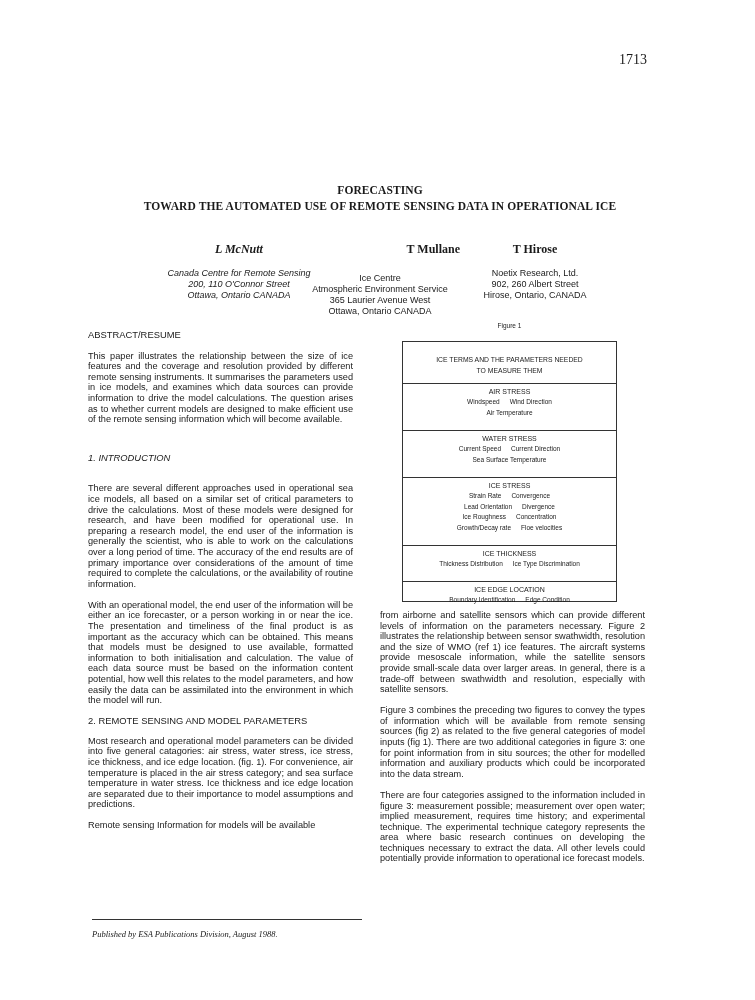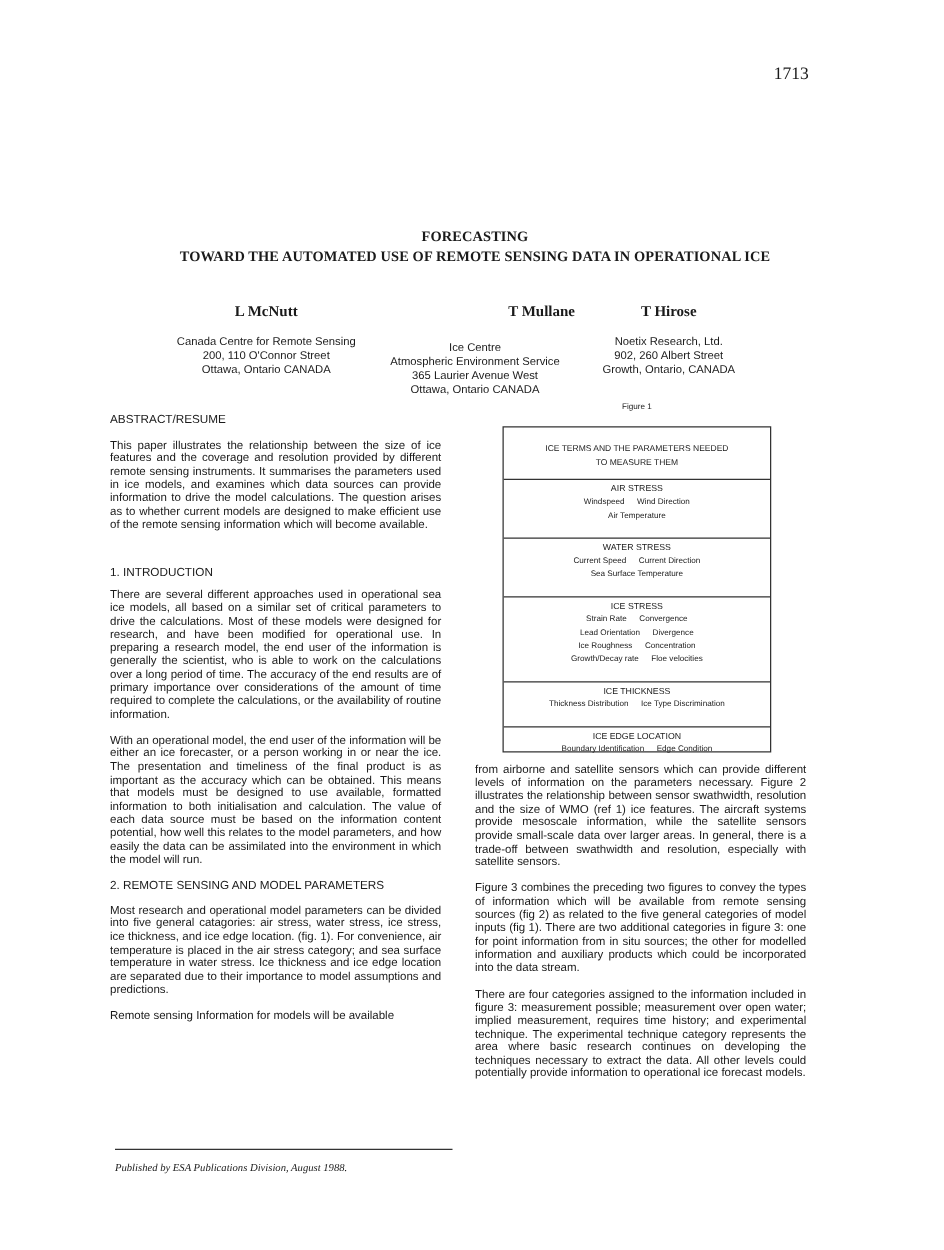--- a/index.html
+++ b/index.html
@@ -26,46 +26,46 @@
 </head>
 <body>
 
 <div class="abs pagenum">1713</div>
 
 <div class="abs title">
   <div>FORECASTING</div>
   <div>TOWARD THE AUTOMATED USE OF REMOTE SENSING DATA IN OPERATIONAL ICE</div>
 </div>
 
-<div class="abs author" style="left:108px; width:210px; top:244px;">
+<div class="abs author" style="left:134px; width:210px; top:244px;font-style:italic;">
   <span class="name">L McNutt</span>
   <span class="aff">Canada Centre for Remote Sensing</span>
   <span class="aff">200, 110 O'Connor Street</span>
   <span class="aff">Ottawa, Ontario CANADA</span>
 </div>
 
 <div class="abs author" style="left:300px; width:160px; top:244px;">
   <span class="name" style="margin-bottom:18px;text-align:right;">T Mullane</span>
   <span class="aff">Ice Centre</span>
   <span class="aff">Atmospheric Environment Service</span>
   <span class="aff">365 Laurier Avenue West</span>
   <span class="aff">Ottawa, Ontario CANADA</span>
 </div>
 
 <div class="abs author" style="left:455px; width:160px; top:244px;">
   <span class="name">T Hirose</span>
   <span class="aff">Noetix Research, Ltd.</span>
   <span class="aff">902, 260 Albert Street</span>
-  <span class="aff">Growth, Ontario, CANADA</span>
+  <span class="aff">Hirose, Ontario, CANADA</span>
 </div>
 
 <div class="abs col" style="left:88px; width:265px; top:330px;">
   <p class="heading" style="margin-bottom:10px;">ABSTRACT/RESUME</p>
   <p>This paper illustrates the relationship between the size of ice features and the coverage and resolution provided by different remote sensing instruments. It summarises the parameters used in ice models, and examines which data sources can provide information to drive the model calculations. The question arises as to whether current models are designed to make efficient use of the remote sensing information which will become available.</p>
-  <p class="heading" style="margin-top:28px; margin-bottom:7px;">1. INTRODUCTION</p>
+  <p class="heading" style="margin-top:28px; margin-bottom:20px;font-style:italic;">1. INTRODUCTION</p>
   <p>There are several different approaches used in operational sea ice models, all based on a similar set of critical parameters to drive the calculations. Most of these models were designed for research, and have been modified for operational use. In preparing a research model, the end user of the information is generally the scientist, who is able to work on the calculations over a long period of time. The accuracy of the end results are of primary importance over considerations of the amount of time required to complete the calculations, or the availability of routine information.</p>
   <p>With an operational model, the end user of the information will be either an ice forecaster, or a person working in or near the ice. The presentation and timeliness of the final product is as important as the accuracy which can be obtained. This means that models must be designed to use available, formatted information to both initialisation and calculation. The value of each data source must be based on the information content potential, how well this relates to the model parameters, and how easily the data can be assimilated into the environment in which the model will run.</p>
   <p class="heading" style="margin-bottom:9px;">2. REMOTE SENSING AND MODEL PARAMETERS</p>
   <p>Most research and operational model parameters can be divided into five general catagories: air stress, water stress, ice stress, ice thickness, and ice edge location. (fig. 1). For convenience, air temperature is placed in the air stress category; and sea surface temperature in water stress. Ice thickness and ice edge location are separated due to their importance to model assumptions and predictions.</p>
   <p>Remote sensing Information for models will be available</p>
 </div>
 
 <div class="abs fig-caption">Figure 1</div>
 <div class="abs figure">
   <div class="fig-sec fig-head">

